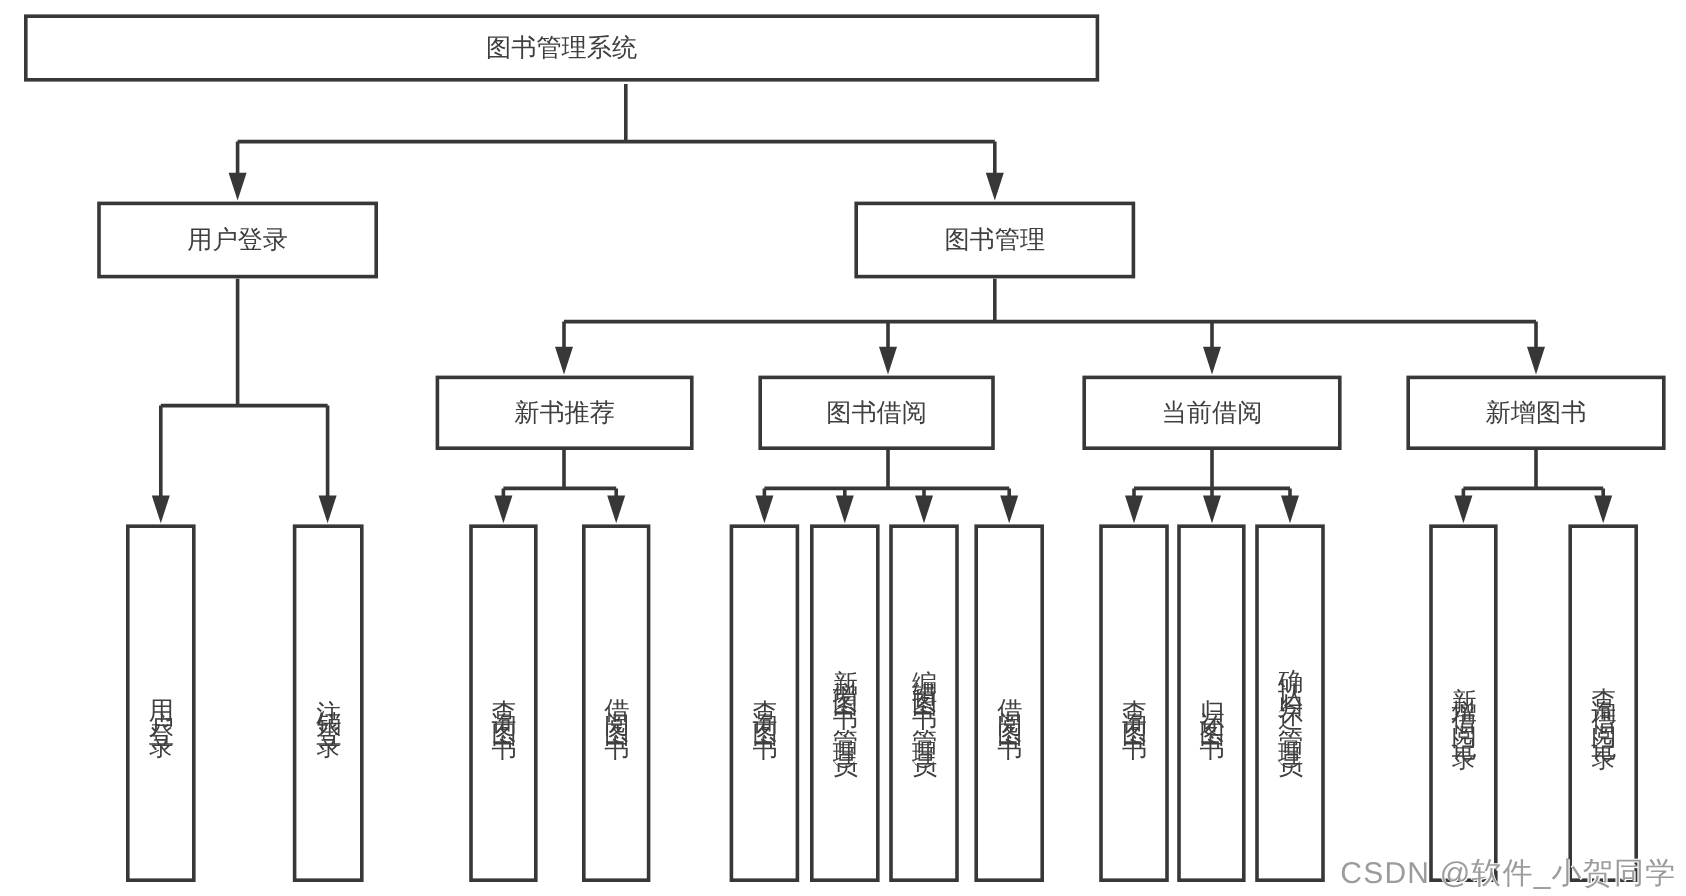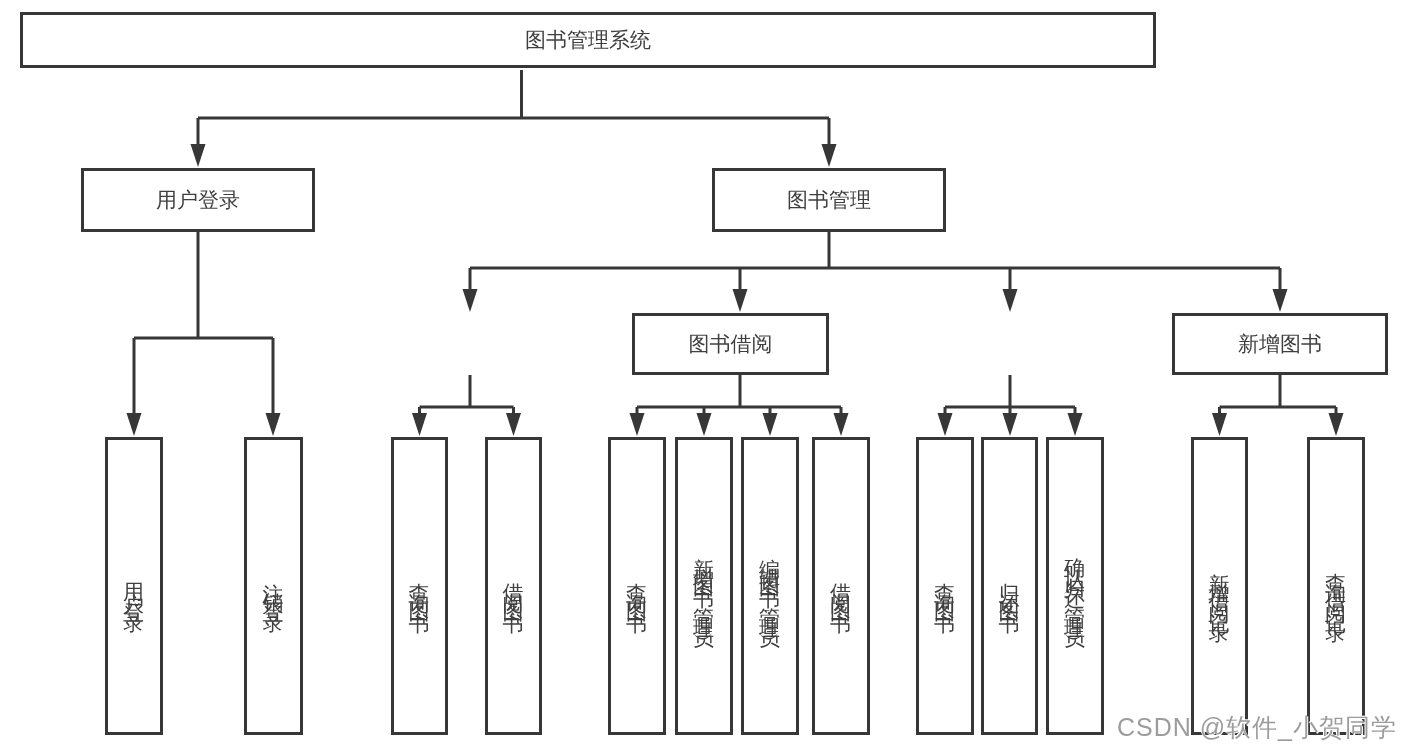--- a/index.html
+++ b/index.html
@@ -38,21 +38,21 @@
     position: absolute;
     border: 3px solid var(--line);
     background: var(--background);
     display: flex;
     align-items: center;
     justify-content: center;
     color: var(--text);
     font-size: 21px;
   }
   .hnode { height: 64px; }
-  .root-node  { left: 20px;   top: 12px;  width: 1136px; height: 56px; }
+  .root-node  { left: 20px;   top: 12px;  width: 896px; height: 56px; }
   .n-user     { left: 81px;   top: 168px; width: 234px; }
   .n-bookmgmt { left: 712px;  top: 168px; width: 234px; }
   .l3 { top: 313px; height: 62px; }
   .n-newbook  { left: 363px;  width: 215px; }
   .n-borrow   { left: 632px;  width: 197px; }
   .n-current  { left: 902px;  width: 216px; }
   .n-records  { left: 1172px; width: 216px; }
   .vnode {
     top: 437px;
     height: 298px;
@@ -139,23 +139,29 @@
     <span>图书管理系统</span>
   </div>
 
   <div class="node hnode n-user">
     <span>用户登录</span>
   </div>
   <div class="node hnode n-bookmgmt">
     <span>图书管理</span>
   </div>
 
+  <div class="node l3 n-newbook">
+    <span>新书推荐</span>
+  </div>
   <div class="node l3 n-borrow">
     <span>图书借阅</span>
   </div>
+  <div class="node l3 n-current">
+    <span>当前借阅</span>
+  </div>
   <div class="node l3 n-records">
     <span>新增图书</span>
   </div>
 
   <div class="node vnode v1">
     <span class="vlabel">用户登录</span>
   </div>
   <div class="node vnode v2">
     <span class="vlabel">注销登录</span>
   </div>

